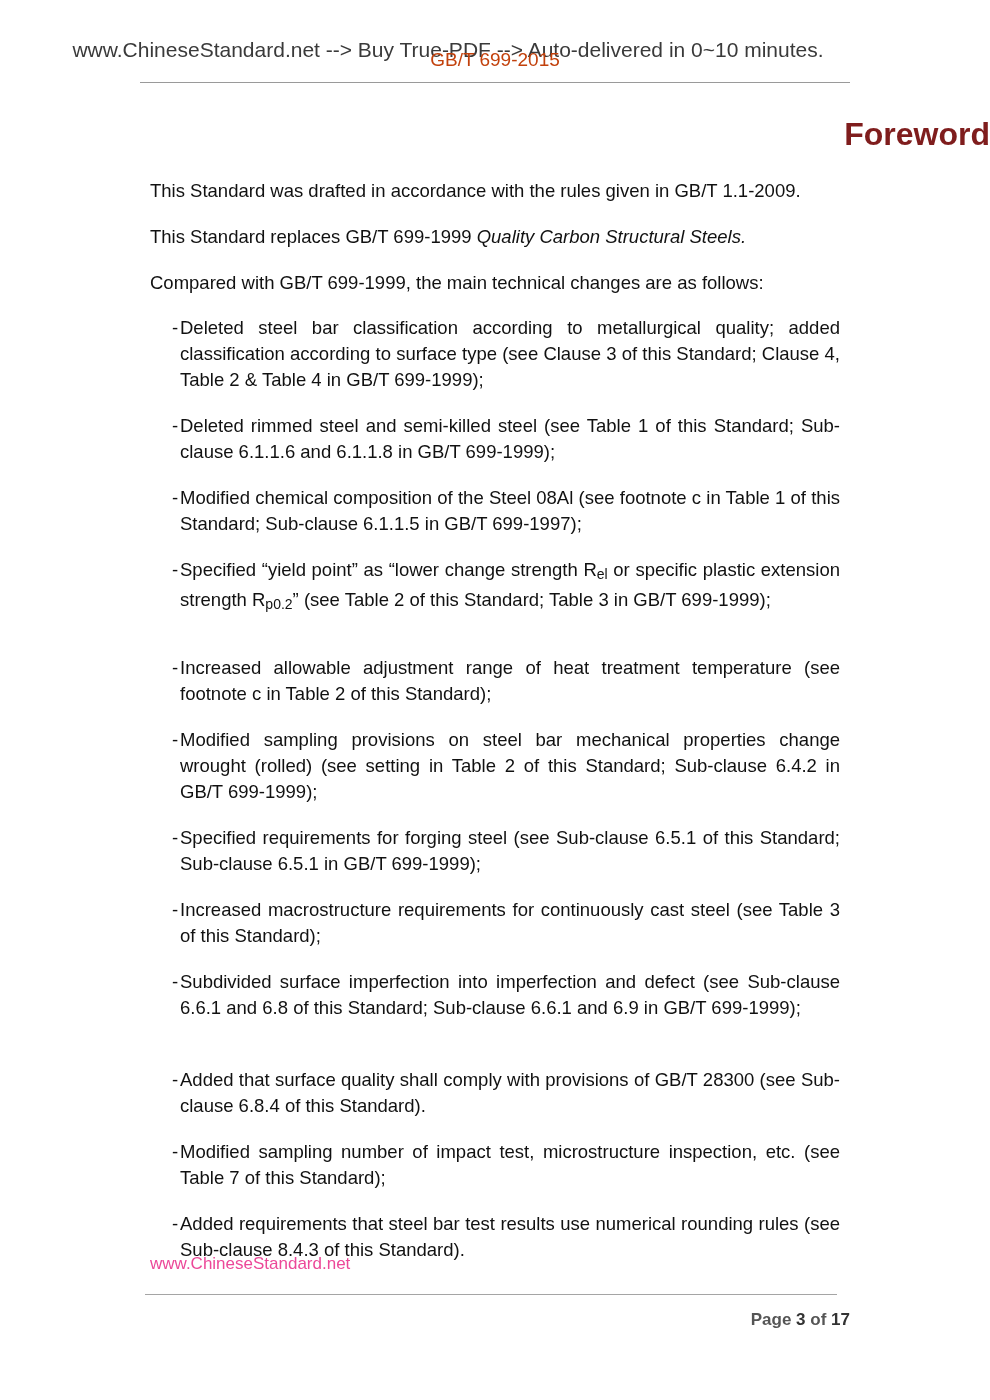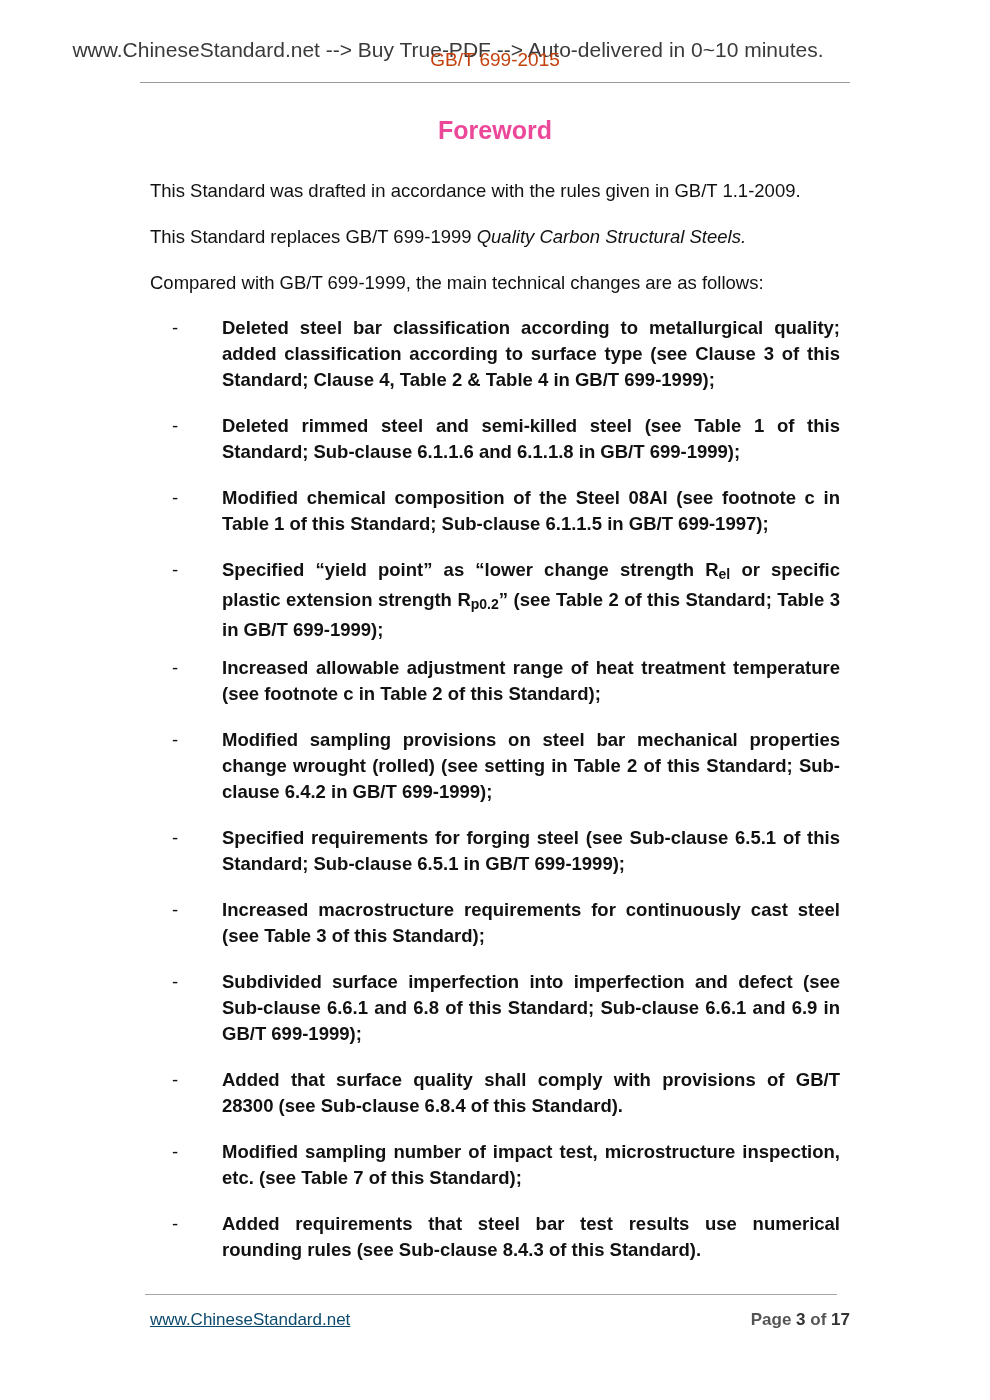--- a/index.html
+++ b/index.html
@@ -12,41 +12,40 @@
     font-size: 21px; color: #3a3a3a; letter-spacing: 0px; white-space: nowrap;
   }
   .doc-code {
     position: absolute; left: 0; top: 49px; width: 990px; text-align: center;
     font-size: 19px; color: #c2410c; white-space: nowrap;
   }
   .header-rule {
     position: absolute; left: 140px; top: 82px; width: 710px; height: 1px; background: #9a9a9a;
   }
   .title {
-    position: absolute; left: 0; top: 116px; width: 990px; text-align: center;
-    font-size: 25px; font-weight: bold; color: #ec4899;
+    position: absolute; left: 0; top: 116px; width: 990px; text-align: right;
+    font-size: 32px; font-weight: bold; color: #7f1d1d;
   }
   .para {
     position: absolute; left: 150px; width: 700px; font-size: 18.5px; line-height: 26px;
     white-space: nowrap;
   }
   .para i { font-style: italic; }
   .list { position: absolute; left: 150px; top: 315px; width: 690px; }
   .item {
     position: absolute; left: 0; width: 690px; font-size: 18.5px; line-height: 26px;
   }
   .item .dash { position: absolute; left: 22px; top: 0; }
-  .item .text { margin-left: 72px; text-align: justify; text-align-last: left; display: block; font-weight: bold; }
+  .item .text { margin-left: 30px; text-align: justify; text-align-last: left; display: block; }
   sub.s { font-size: 14px; vertical-align: -3px; }
   .footer-rule {
     position: absolute; left: 145px; top: 1294px; width: 692px; height: 1px; background: #a5a5a5;
   }
   .footer-link {
-    position: absolute; left: 150px; top: 1310px; font-size: 17px; color: #0c4a6e;
-    text-decoration: underline;
+    position: absolute; left: 150px; top: 1254px; font-size: 17px; color: #ec4899;
   }
   .page-num {
     position: absolute; right: 140px; top: 1310px; font-size: 17px; color: #555; font-weight: bold;
   }
   .page-num b { color: #333; }
 </style>
 </head>
 <body>
 
 <div class="top-banner">www.ChineseStandard.net --&gt; Buy True-PDF --&gt; Auto-delivered in 0~10 minutes.</div>

